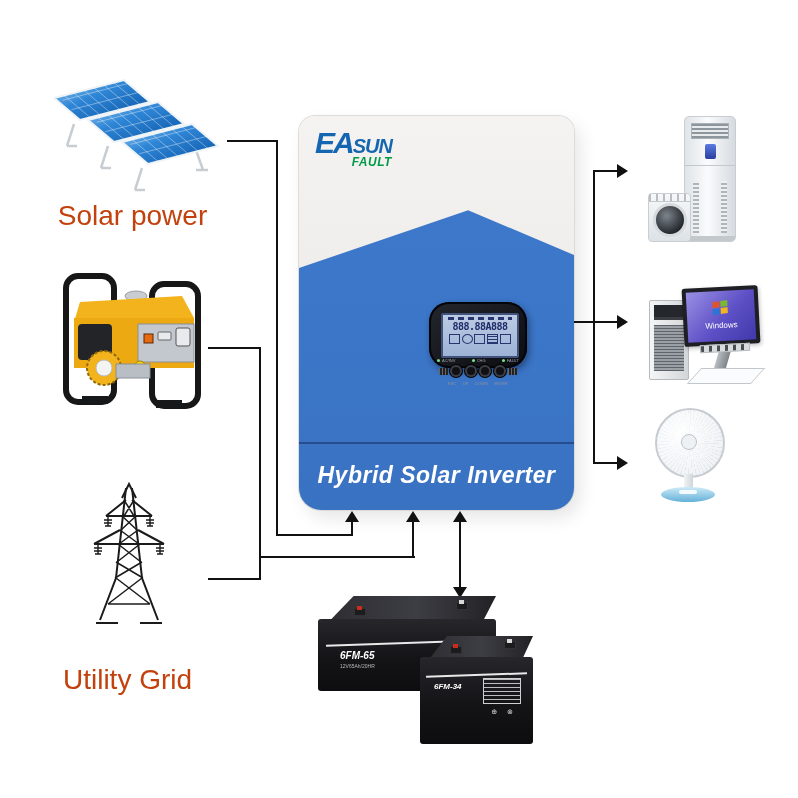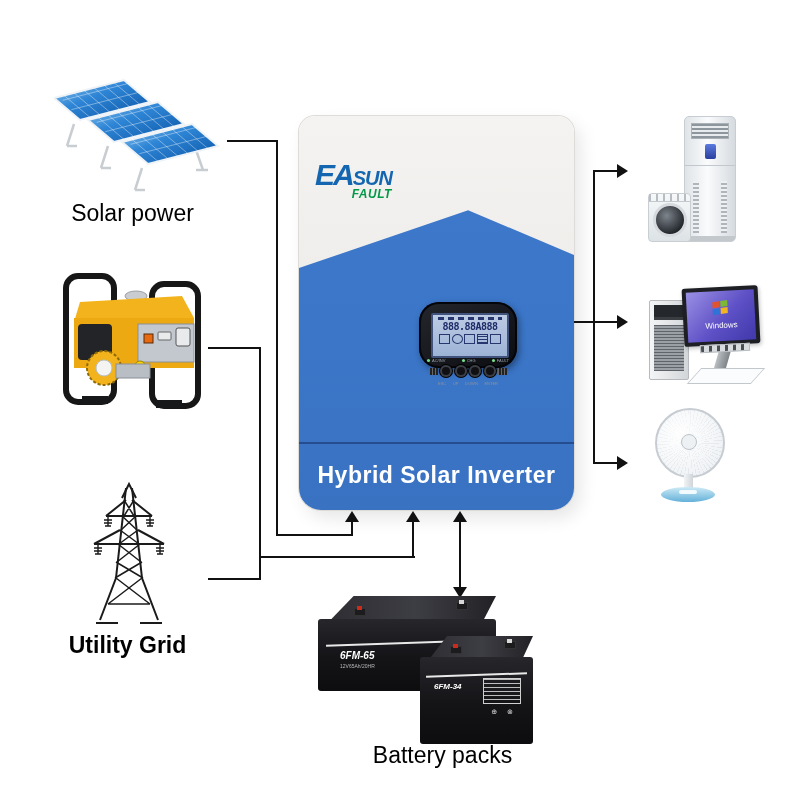--- a/index.html
+++ b/index.html
@@ -7,40 +7,40 @@
           font-family:"Liberation Sans",sans-serif;color:#1a1a1a;}
 
   
   .line{position:absolute;background:#111;}
   .ah{position:absolute;width:0;height:0;}
   .ah.up{border-left:7px solid transparent;border-right:7px solid transparent;border-bottom:11px solid #111;}
   .ah.down{border-left:7px solid transparent;border-right:7px solid transparent;border-top:11px solid #111;}
   .ah.right{border-top:7px solid transparent;border-bottom:7px solid transparent;border-left:11px solid #111;}
 
   
-  .lbl{position:absolute;font-size:23px;text-align:center;color:#000000;}
+  .lbl{position:absolute;font-size:28px;text-align:center;color:#c2410c;}
 
   
   #inverter{position:absolute;left:299px;top:116px;width:275px;height:394px;
             border-radius:16px 16px 22px 22px;overflow:hidden;
             background:linear-gradient(180deg,#f4f3f1 0%,#ecebe8 60%,#e7e6e3 100%);
             box-shadow:0 0 0 1px #dddcd8,6px 8px 18px rgba(0,0,0,.10);}
   #inv-blue{position:absolute;inset:0;background:linear-gradient(180deg,#4079cc 0%,#3b76c8 55%,#3a72c2 100%);
             clip-path:polygon(0 38.6%,61.5% 23.9%,100% 35.3%,100% 100%,0 100%);}
   #inv-seam{position:absolute;left:0;right:0;top:326px;height:2px;background:rgba(18,38,92,.5);}
   #inv-name{position:absolute;left:0;right:0;top:346px;text-align:center;color:#fff;
-            font-size:23px;font-weight:bold;letter-spacing:.5px;}
-  
-  #logo{position:absolute;left:16px;top:12px;font-style:italic;font-weight:bold;line-height:1;color:#1566b0;margin-top:32px;}
+            font-size:23px;font-weight:bold;font-style:italic;letter-spacing:.5px;}
+  
+  #logo{position:absolute;left:16px;top:12px;font-style:italic;font-weight:bold;line-height:1;color:#1566b0;}
   #logo .ea{font-size:30px;letter-spacing:-2px;}
   #logo .sun{font-size:20px;letter-spacing:-1px;}
   #logo .power{font-size:12px;color:#009a47;text-align:right;margin-top:-2px;letter-spacing:.5px;}
 
   
-  #panel{position:absolute;left:120px;top:186px;width:98px;height:66px;border-radius:20px;
+  #panel{position:absolute;left:130px;top:186px;width:98px;height:66px;border-radius:20px;
          background:linear-gradient(145deg,#23262c,#0b0c10);
          box-shadow:inset 0 0 0 2px #04050a,2px 3px 7px rgba(0,0,0,.4);}
   #lcd{position:absolute;left:12px;top:11px;width:74px;height:41px;border:2px solid #41537c;border-radius:2px;
        background:linear-gradient(180deg,#bccbe4,#9db3d6);overflow:hidden;}
   .lcd-top{margin:2px auto 0;width:64px;height:3px;
            background:repeating-linear-gradient(90deg,#27366e 0 6px,transparent 6px 10px);}
   .lcd-digits{font-family:"DejaVu Sans Mono",monospace;font-weight:bold;font-size:10px;color:#1c2a66;
               text-align:center;letter-spacing:-.5px;margin-top:1px;}
   .lcd-icons{display:flex;justify-content:space-around;padding:2px 5px 0;}
   .lcd-icons span{display:inline-block;width:9px;height:8px;border:1px solid #27366e;}
@@ -188,21 +188,21 @@
       <path d="M60,38 h8 M60,41 h8 M61,44 h6 M64,34 v10" stroke-width="1.4"></path>
       <path d="M8,62 L78,62 M8,62 L34,48 M78,62 L52,48"></path>
       <path d="M8,66 h8 M8,69 h8 M9,72 h6 M12,62 v10" stroke-width="1.4"></path>
       <path d="M70,66 h8 M70,69 h8 M71,72 h6 M74,62 v10" stroke-width="1.4"></path>
       <path d="M38,18 L48,34 M48,18 L38,34 M36,34 L51,48 M50,34 L35,48 M34,48 L53,62 M52,48 L33,62
                M32,62 L55,80 M54,62 L31,80 M30,80 L57,96 M56,80 L29,96" stroke-width="1.5"></path>
       <path d="M30,96 L64,122 M56,96 L22,122 M22,122 L64,122" stroke-width="1.5"></path>
       <path d="M10,141 h22 M54,141 h22" stroke-width="2"></path>
     </svg>
   </div>
-  <div class="lbl" style="left:40px;top:632px;width:175px;font-weight:bold;">Utility Grid</div>
+  <div class="lbl" style="left:40px;top:664px;width:175px;">Utility Grid</div>
 
   <div id="inverter">
     <div id="inv-blue"></div>
     <div id="logo">
       <span class="ea">EA</span><span class="sun">SUN</span>
       <div class="power">FAULT</div>
     </div>
 
     <div id="panel">
       <div id="lcd">
@@ -310,21 +310,20 @@
         <i></i>
       </div>
     <div class="term neg" style="left:84px;top:5px;">
         <i></i>
       </div>
     <div class="stripe" style="left:6px;top:38px;width:101px;"></div>
     <div class="name" style="left:14px;top:46px;font-size:8px;">6FM-34</div>
     <div class="info"></div>
     <div class="marks">⊕ ⊗</div>
   </div>
-  <div class="lbl" style="left:350px;top:742px;width:185px;">Battery packs</div>
 
   <div class="line" style="left:227px;top:140px;width:51px;height:2px;"></div>
   <div class="line" style="left:276px;top:140px;width:2px;height:396px;"></div>
   <div class="line" style="left:276px;top:534px;width:77px;height:2px;"></div>
   <div class="line" style="left:351px;top:520px;width:2px;height:16px;"></div>
   <div class="ah up" style="left:345px;top:511px;"></div>
 
   <div class="line" style="left:208px;top:347px;width:53px;height:2px;"></div>
   <div class="line" style="left:259px;top:347px;width:2px;height:233px;"></div>
   <div class="line" style="left:259px;top:556px;width:156px;height:2px;"></div>

